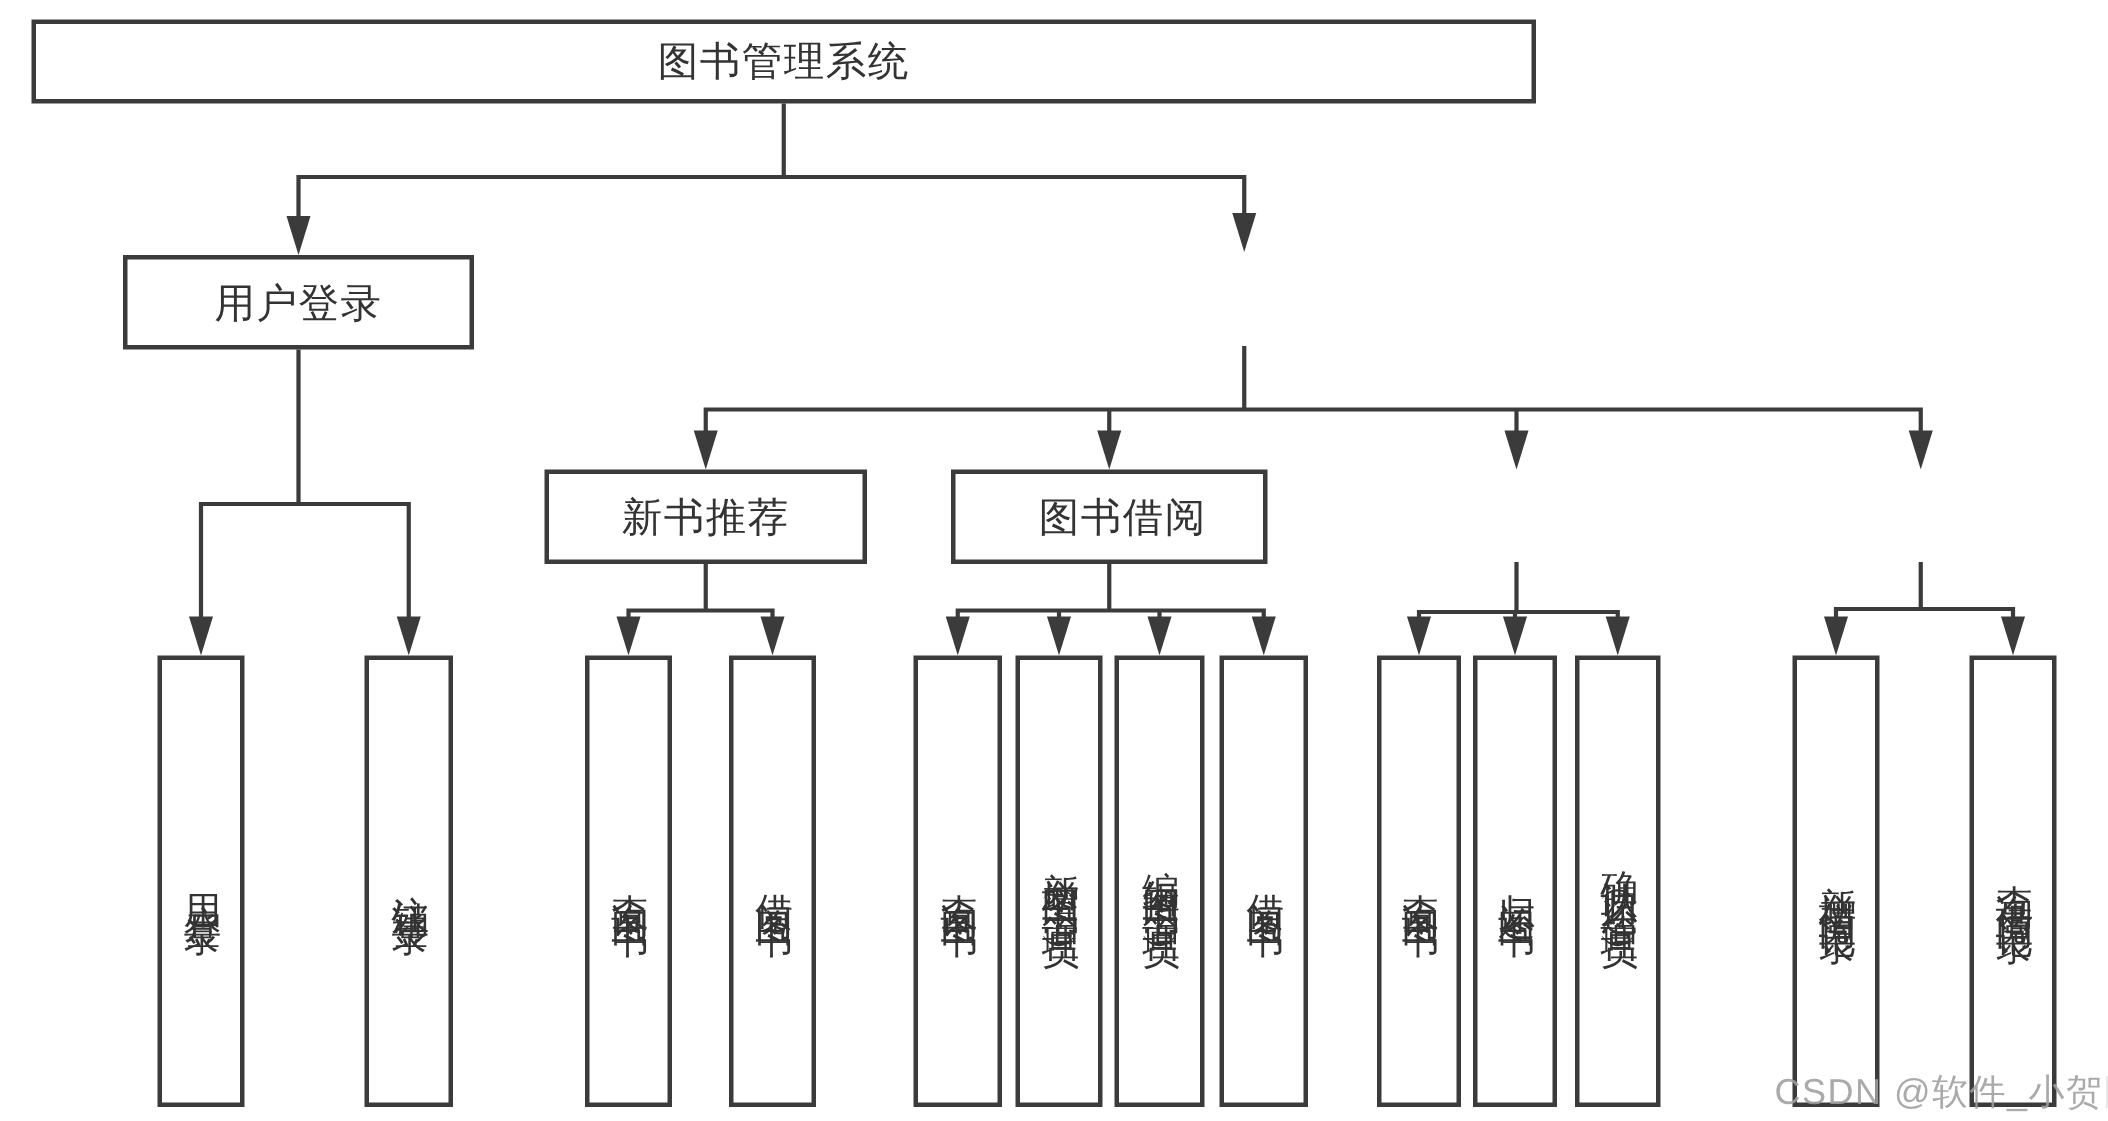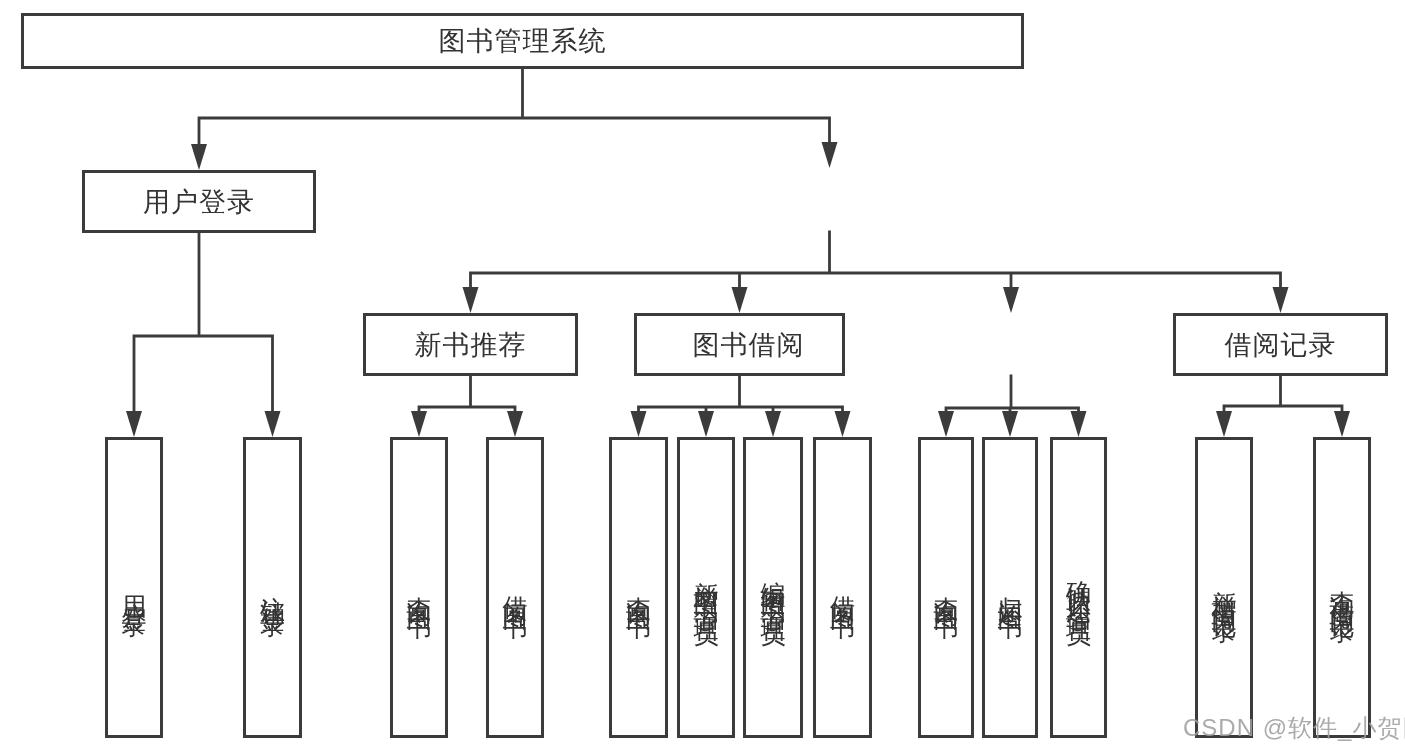--- a/index.html
+++ b/index.html
@@ -107,21 +107,20 @@
       <polygon points="1334,411 1350,411 1342,437"></polygon>
     </g>
   </svg>
 
   <div class="node" style="left:21px; top:13px; width:1003px; height:56px;">图书管理系统</div>
 
   <div class="node" style="left:82px; top:170px; width:234px; height:63px;">用户登录</div>
 
   <div class="node" style="left:363px; top:313px; width:215px; height:63px;">新书推荐</div>
   <div class="node" style="left:634px; top:313px; width:211px; height:63px;padding-left:18px;">图书借阅</div>
-  <div class="node" style="left:1173px; top:313px; width:215px; height:63px;">借阅记录</div>
 
   <div class="leaf" style="left:105px; width:58px;">
     <span>用户登录</span>
   </div>
   <div class="leaf" style="left:243px; width:59px;">
     <span>注销登录</span>
   </div>
 
   <div class="leaf" style="left:390px; width:58px;">
     <span>查询图书</span>

